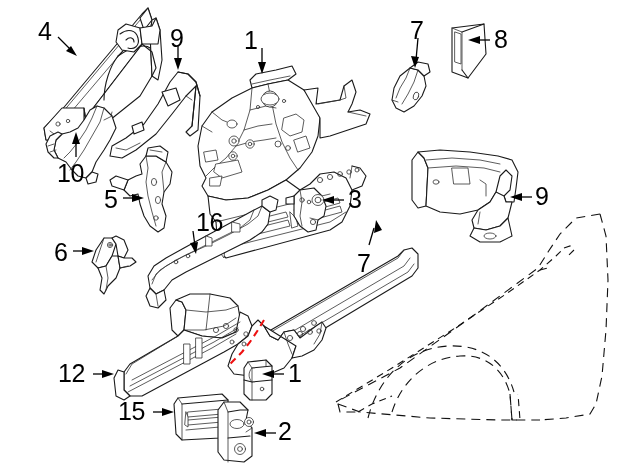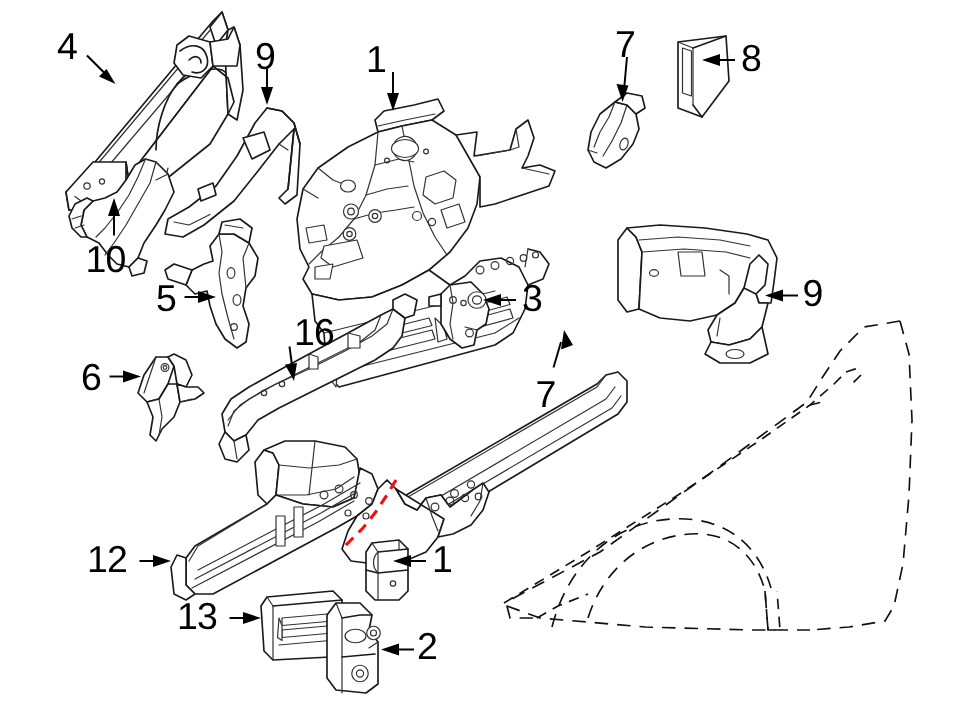--- a/index.html
+++ b/index.html
@@ -379,19 +379,19 @@
     <span class="callout-num" style="left:348px;top:187px;">3</span>
     <span class="callout-num" style="left:38px;top:19px;">4</span>
     <span class="callout-num" style="left:104px;top:187px;">5</span>
     <span class="callout-num" style="left:54px;top:240px;">6</span>
     <span class="callout-num" style="left:410px;top:18px;">7</span>
     <span class="callout-num" style="left:494px;top:27px;">8</span>
     <span class="callout-num" style="left:170px;top:26px;">9</span>
     <span class="callout-num" style="left:57px;top:161px;">10</span>
     <span class="callout-num" style="left:535px;top:184px;">9</span>
     <span class="callout-num" style="left:58px;top:361px;">12</span>
-    <span class="callout-num" style="left:118px;top:399px;">13</span>
+    <span class="callout-num" style="left:118px;top:399px;">15</span>
     <span class="callout-num" style="left:288px;top:361px;">1</span>
     <span class="callout-num" style="left:357px;top:251px;">7</span>
     <span class="callout-num" style="left:196px;top:210px;">16</span>
   </div>
 
 </div>
 
 </body></html>

